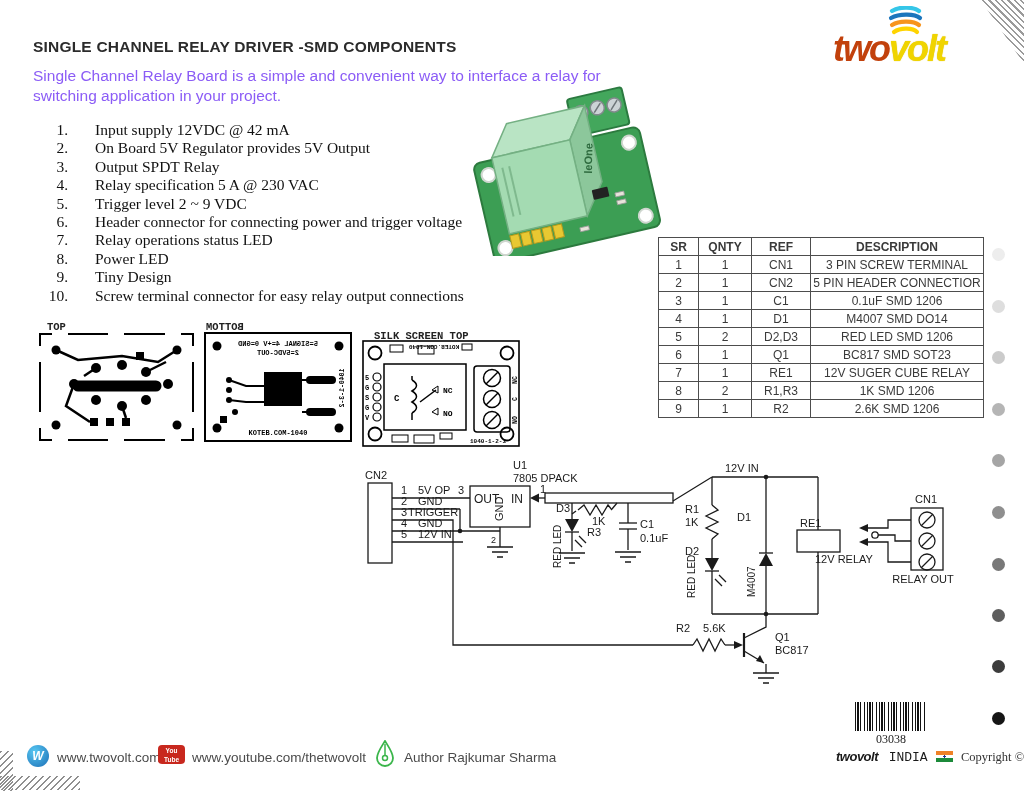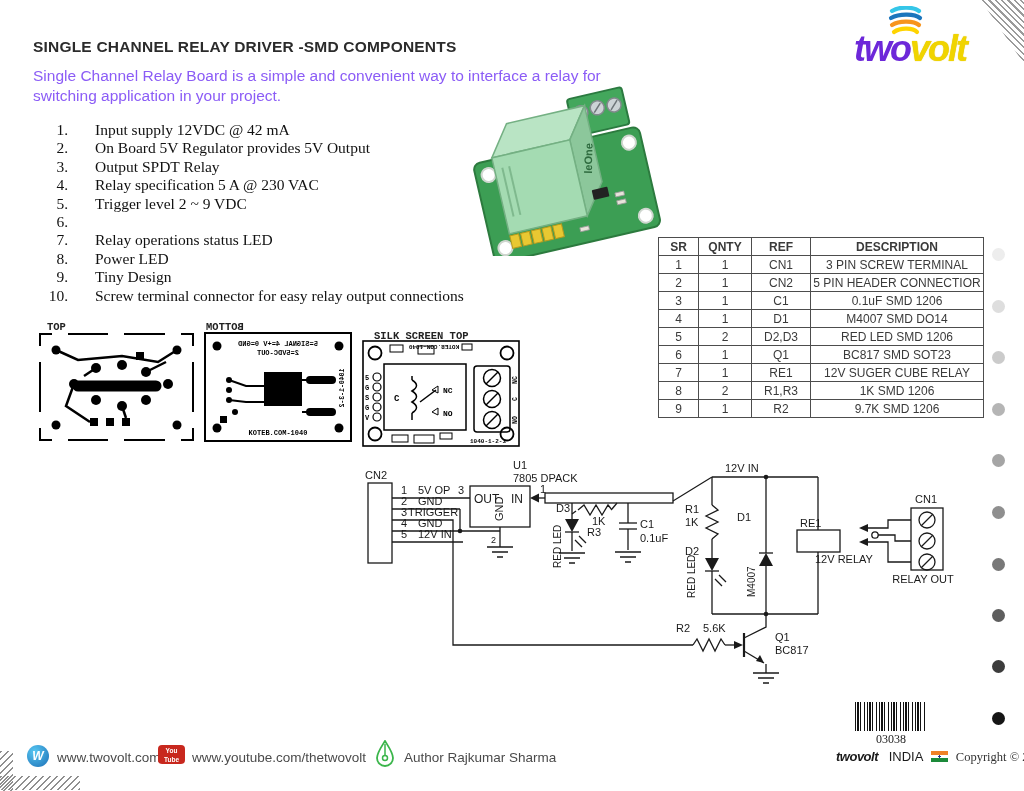--- a/index.html
+++ b/index.html
@@ -7,21 +7,21 @@
         font-family:"Liberation Sans",sans-serif;color:#1a1a1a;}
   .abs{position:absolute;}
 
   
   .title{left:33px;top:38px;font-size:15.5px;font-weight:bold;color:#2b2b2b;letter-spacing:.2px;}
   .intro{left:33px;top:66px;width:592px;font-family:Liberation Sans, sans-serif;font-size:15.5px;line-height:1.32;color:#8b5cf6;}
 
   
   .logo{left:833px;top:24px;width:180px;height:50px;}
   .logo .word{font-style:italic;font-weight:900;font-size:36px;letter-spacing:-2px;line-height:50px;}
-  .logo .two{color:#6d28d9;margin-left:21px;}
+  .logo .two{color:#c2410c;}
   .logo .volt{color:#f0d400;text-shadow:0 0 1px #d8b900;}
   .logo-swirl{left:886px;top:6px;width:40px;height:30px;}
 
   
   .hatch-tr{right:0;top:0;width:96px;height:78px;
     background:repeating-linear-gradient(45deg,transparent 0 3px,#9b9b9b 3px 4.5px);
     clip-path:polygon(55% 0,100% 0,100% 82%);}
   .hatch-bl-v{left:0;top:751px;width:13px;height:40px;
     background:repeating-linear-gradient(135deg,#8f8f8f 0 1.5px,transparent 1.5px 5px);}
   .hatch-bl-h{left:0;top:776px;width:80px;height:14px;
@@ -49,21 +49,21 @@
   .web-icon{left:27px;top:745px;width:22px;height:22px;border-radius:50%;
     background:radial-gradient(circle at 35% 30%,#57c7f2,#1b6eb5);color:#fff;
     font-weight:bold;font-style:italic;font-size:12px;text-align:center;line-height:22px;}
   .yt-icon{left:158px;top:745px;width:27px;height:19px;border-radius:4px;background:#c8281e;
     color:#fff;font-size:6.5px;font-weight:bold;text-align:center;line-height:1.35;padding-top:2px;box-sizing:border-box;}
   .barcode{left:855px;top:702px;width:72px;height:29px;
     background:repeating-linear-gradient(90deg,#111 0 1px,#fff 1px 2px,#111 2px 4px,#fff 4px 5px,#111 5px 6px,#fff 6px 9px,#111 9px 10px,#fff 10px 12px);}
   .barcode-num{left:855px;top:732px;width:72px;text-align:center;font-family:"Liberation Serif",serif;font-size:12px;color:#222;}
   .stamp{left:836px;top:749px;font-size:13px;color:#1a1a1a;white-space:nowrap;}
   .stamp .brand{font-weight:bold;font-style:italic;letter-spacing:-0.5px;}
-  .stamp .country{font-family:Liberation Sans, sans-serif;margin-left:7px;}
+  .stamp .country{font-family:Liberation Mono, monospace;margin-left:7px;}
   .flag{display:inline-block;width:17px;height:11px;margin:0 4px -1px 5px;
     background:radial-gradient(circle at 50% 50%,#24338a 0 1.2px,transparent 1.4px),
                linear-gradient(#ef8227 0 33%,#fff 33% 66%,#1c8a3a 66%);}
   .stamp .copy{font-family:"Liberation Serif",serif;font-size:12.5px;color:#333;}
 
   
   .dot{width:13px;height:13px;border-radius:50%;left:992px;}
 
   svg text{font-family:"Liberation Sans",sans-serif;}
   .pcb-svg text{font-family:"Liberation Mono","DejaVu Sans Mono",monospace;}
@@ -106,20 +106,21 @@
     <div class="feat">
         <span class="n">4.</span>
         <span class="t">Relay specification 5 A @ 230 VAC</span>
       </div>
     <div class="feat">
         <span class="n">5.</span>
         <span class="t">Trigger level 2 ~ 9 VDC</span>
       </div>
     <div class="feat">
         <span class="n">6.</span>
+        <span class="t">Header connector for connecting power and trigger voltage</span>
       </div>
     <div class="feat">
         <span class="n">7.</span>
         <span class="t">Relay operations status LED</span>
       </div>
     <div class="feat">
         <span class="n">8.</span>
         <span class="t">Power LED</span>
       </div>
     <div class="feat">
@@ -223,21 +224,21 @@
     <tr>
           <td>8</td>
           <td>2</td>
           <td>R1,R3</td>
           <td>1K SMD 1206</td>
         </tr>
     <tr>
           <td>9</td>
           <td>1</td>
           <td>R2</td>
-          <td>9.7K SMD 1206</td>
+          <td>2.6K SMD 1206</td>
         </tr>
   </tbody>
     </table>
 
   <div class="abs pcb-label" style="left:47px;top:321px">TOP</div>
   <div class="abs pcb-label" style="left:206px;top:321px"><span class="mirrored">BOTTOM</span></div>
   <div class="abs pcb-label" style="left:374px;top:330px">SILK SCREEN TOP</div>
 
   <svg class="abs pcb-svg" style="left:38px;top:332px;width:157px;height:110px" viewBox="0 0 157 110">
     <g stroke="#000" stroke-width="2" fill="none">

